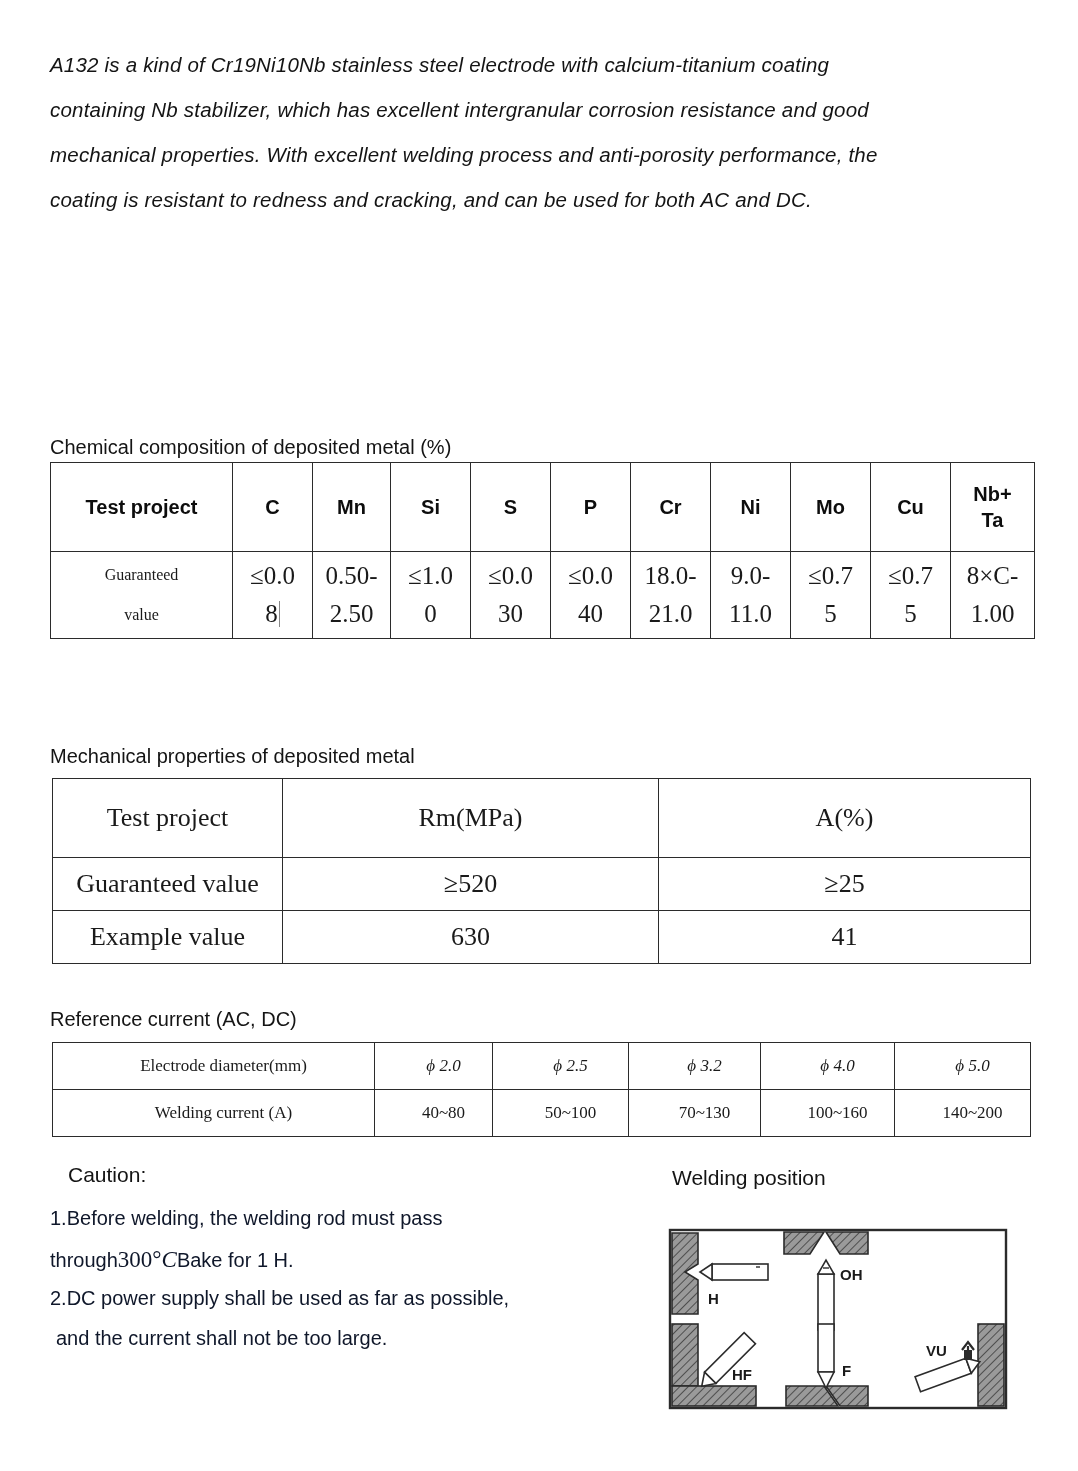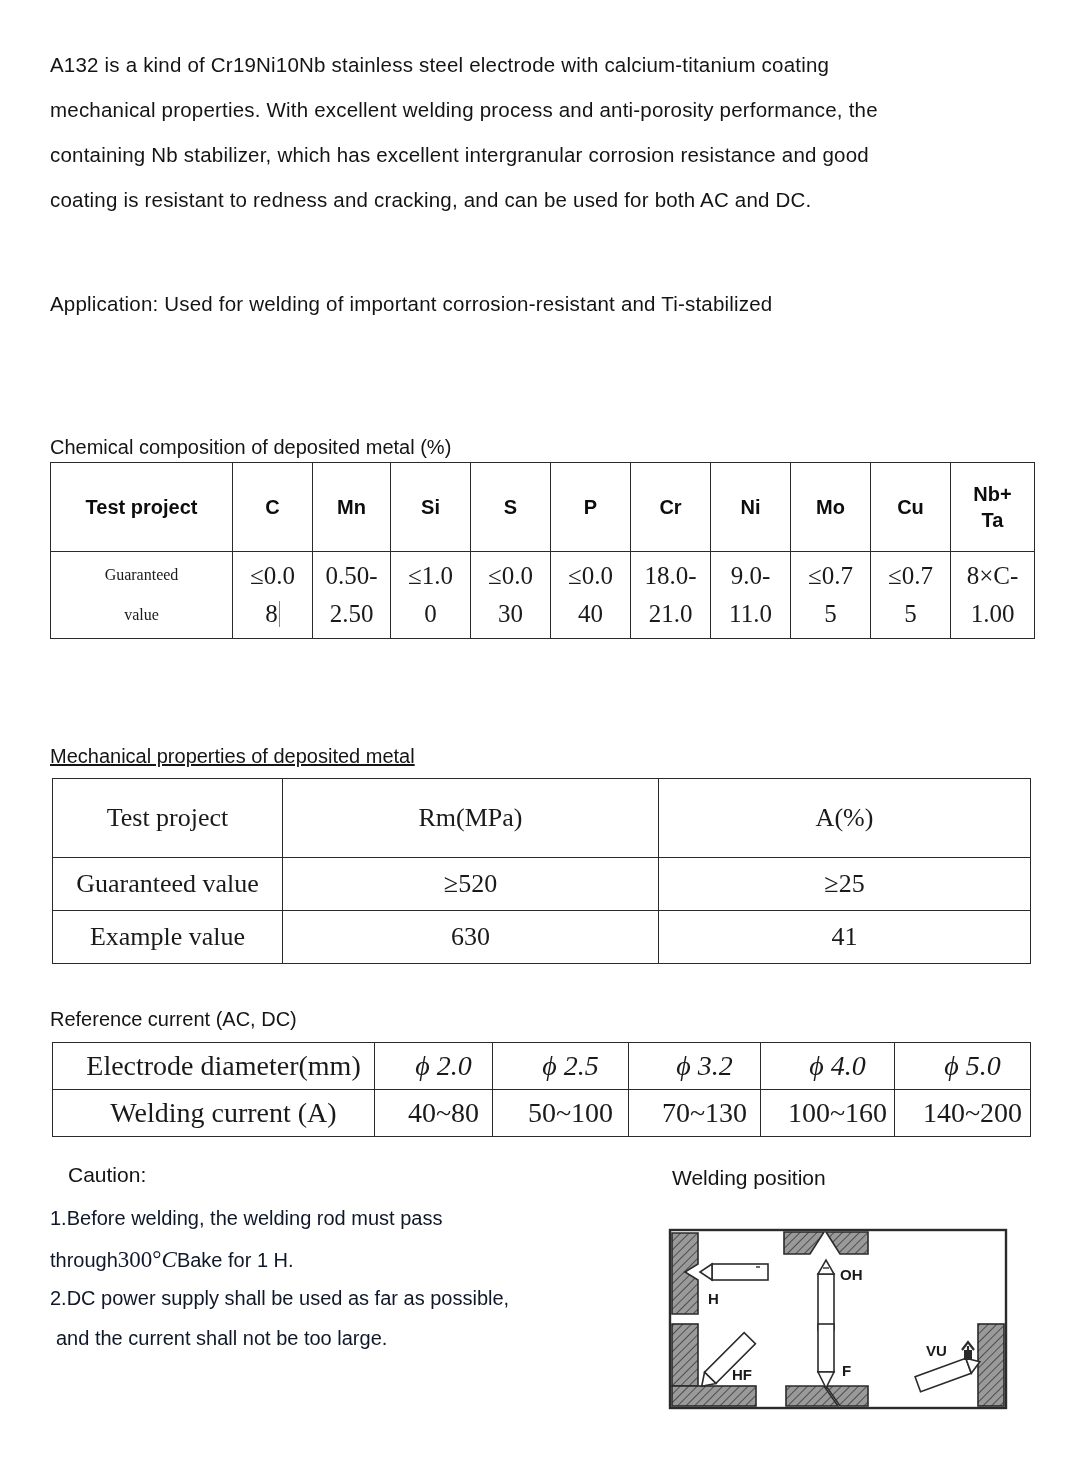--- a/index.html
+++ b/index.html
@@ -18,34 +18,35 @@
 
   
   .para {
     position: absolute;
     font-family: "Liberation Sans", sans-serif;
     font-size: 20.5px;
     line-height: 45px;
     letter-spacing: 0.2px;
     color: #141414;
     white-space: nowrap;
+    font-style: italic;
   }
   #intro { left: 50px; top: 42px; }
   #application { left: 50px; top: 281px; }
 
   
   .caption {
     position: absolute;
     font-family: "Liberation Sans", sans-serif;
     font-size: 20px;
     color: #141414;
     white-space: nowrap;
   }
   #cap-chem { left: 50px; top: 436px; }
-  #cap-mech { left: 50px; top: 745px; text-decoration: underline; }
+  #cap-mech { left: 50px; top: 745px; }
   #cap-ref  { left: 50px; top: 1008px; }
 
   
   table.doc {
     position: absolute;
     border-collapse: collapse;
     font-family: "Liberation Serif", serif;
     color: #1a1a1a;
     table-layout: fixed;
   }
@@ -98,21 +99,21 @@
   #tbl-mech td { font-size: 26px; }
   #tbl-mech tr.r-head td { height: 78px; }
   #tbl-mech tr.r-body td { height: 52px; }
 
   
   #tbl-ref {
     left: 52px;
     top: 1042px;
     width: 978px;
   }
-  #tbl-ref td { font-size: 28px; height: 46px; padding-left: 20px; }
+  #tbl-ref td { font-size: 17px; height: 46px; padding-left: 20px; }
   .phi { font-family: "Liberation Serif", serif; font-style: italic; }
 
   
   #caution-title {
     position: absolute;
     left: 68px;
     top: 1163px;
     font-size: 21px;
     font-family: "Liberation Sans", sans-serif;
     color: #141414;
@@ -157,27 +158,26 @@
     top: 1228px;
     width: 340px;
     height: 182px;
   }
 </style>
 </head>
 <body>
 
 <div id="intro" class="para">
   <div>A132 is a kind of Cr19Ni10Nb stainless steel electrode with calcium-titanium coating</div>
+  <div>containing Nb stabilizer, which has excellent intergranular corrosion resistance and good</div>
   <div>mechanical properties. With excellent welding process and anti-porosity performance, the</div>
-  <div>containing Nb stabilizer, which has excellent intergranular corrosion resistance and good</div>
   <div>coating is resistant to redness and cracking, and can be used for both AC and DC.</div>
 </div>
 
 <div id="application" class="para">
-  <div>Application: Used for welding of important corrosion-resistant and Ti-stabilized</div>
 </div>
 
 <div id="cap-chem" class="caption">Chemical composition of deposited metal (%)</div>
 
 <table id="tbl-chem" class="doc">
   <colgroup>
     <col style="width:182px">
       <col style="width:80px">
       <col style="width:78px">
       <col style="width:80px">

